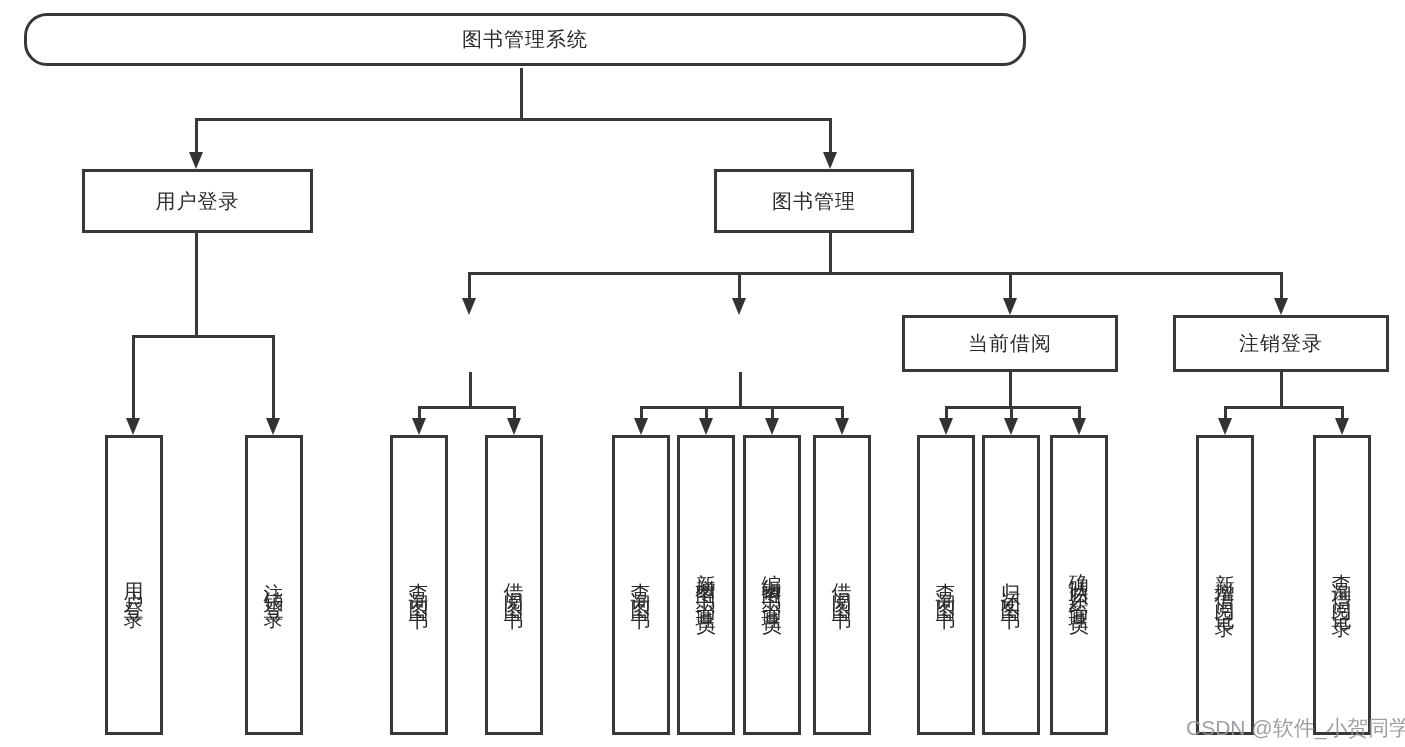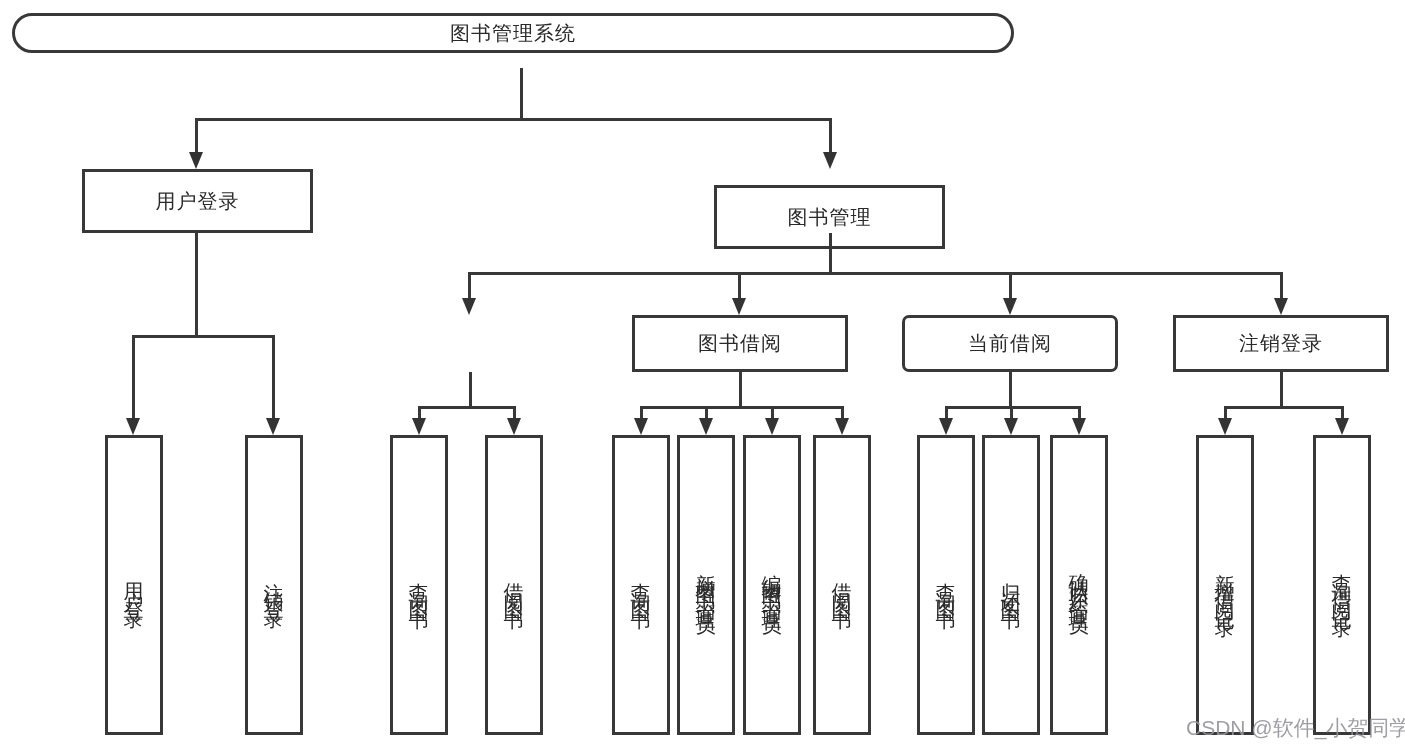--- a/index.html
+++ b/index.html
@@ -53,35 +53,32 @@
     color: rgba(148, 148, 155, 0.9);
     white-space: nowrap;
     z-index: 5;
   }
 </style>
 </head>
 <body>
 
 <div id="stage">
 
-  <div class="box" style="left:12px; top:13px; width:1002px; height:40px;border-radius:23px;">
+  <div class="box" style="left:24px; top:13px; width:1002px; height:53px;border-radius:23px;">
     <span class="hlabel">图书管理系统</span>
   </div>
 
   <div class="box" style="left:82px; top:169px; width:231px; height:64px;">
     <span class="hlabel">用户登录</span>
   </div>
-  <div class="box" style="left:714px; top:185px; width:231px; height:64px;">
+  <div class="box" style="left:714px; top:169px; width:200px; height:64px;">
     <span class="hlabel">图书管理</span>
   </div>
 
-  <div class="box" style="left:632px; top:315px; width:216px; height:57px;">
-    <span class="hlabel">图书借阅</span>
-  </div>
-  <div class="box" style="left:902px; top:315px; width:216px; height:57px;border-radius:7px;">
+  <div class="box" style="left:902px; top:315px; width:216px; height:57px;">
     <span class="hlabel">当前借阅</span>
   </div>
   <div class="box" style="left:1173px; top:315px; width:216px; height:57px;">
     <span class="hlabel">注销登录</span>
   </div>
 
   <div class="box" style="left:105px; top:435px; width:58px; height:300px;">
     <span class="vtext">用户登录</span>
   </div>
   <div class="box" style="left:245px; top:435px; width:58px; height:300px;">

